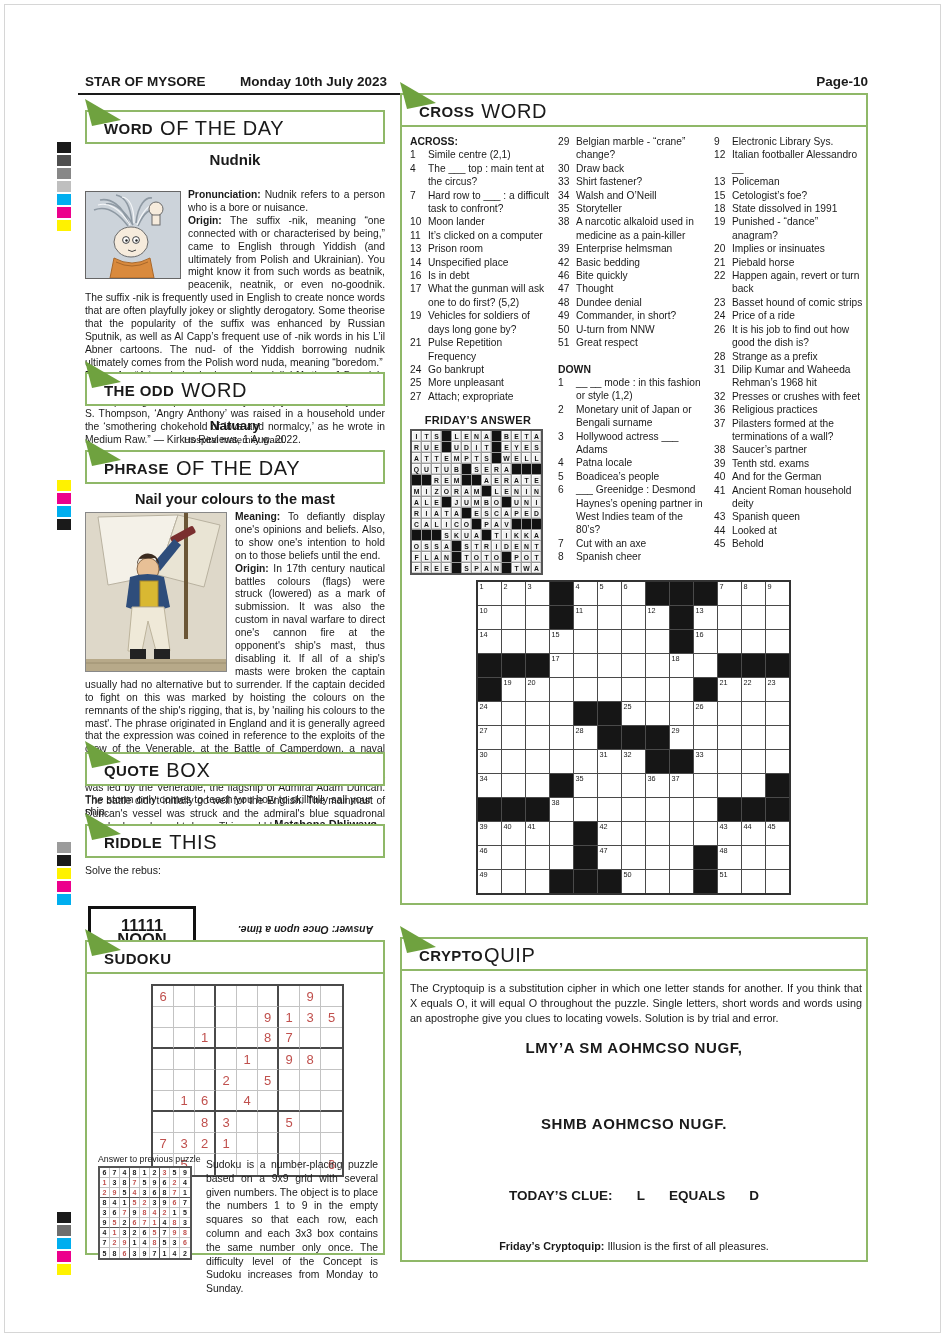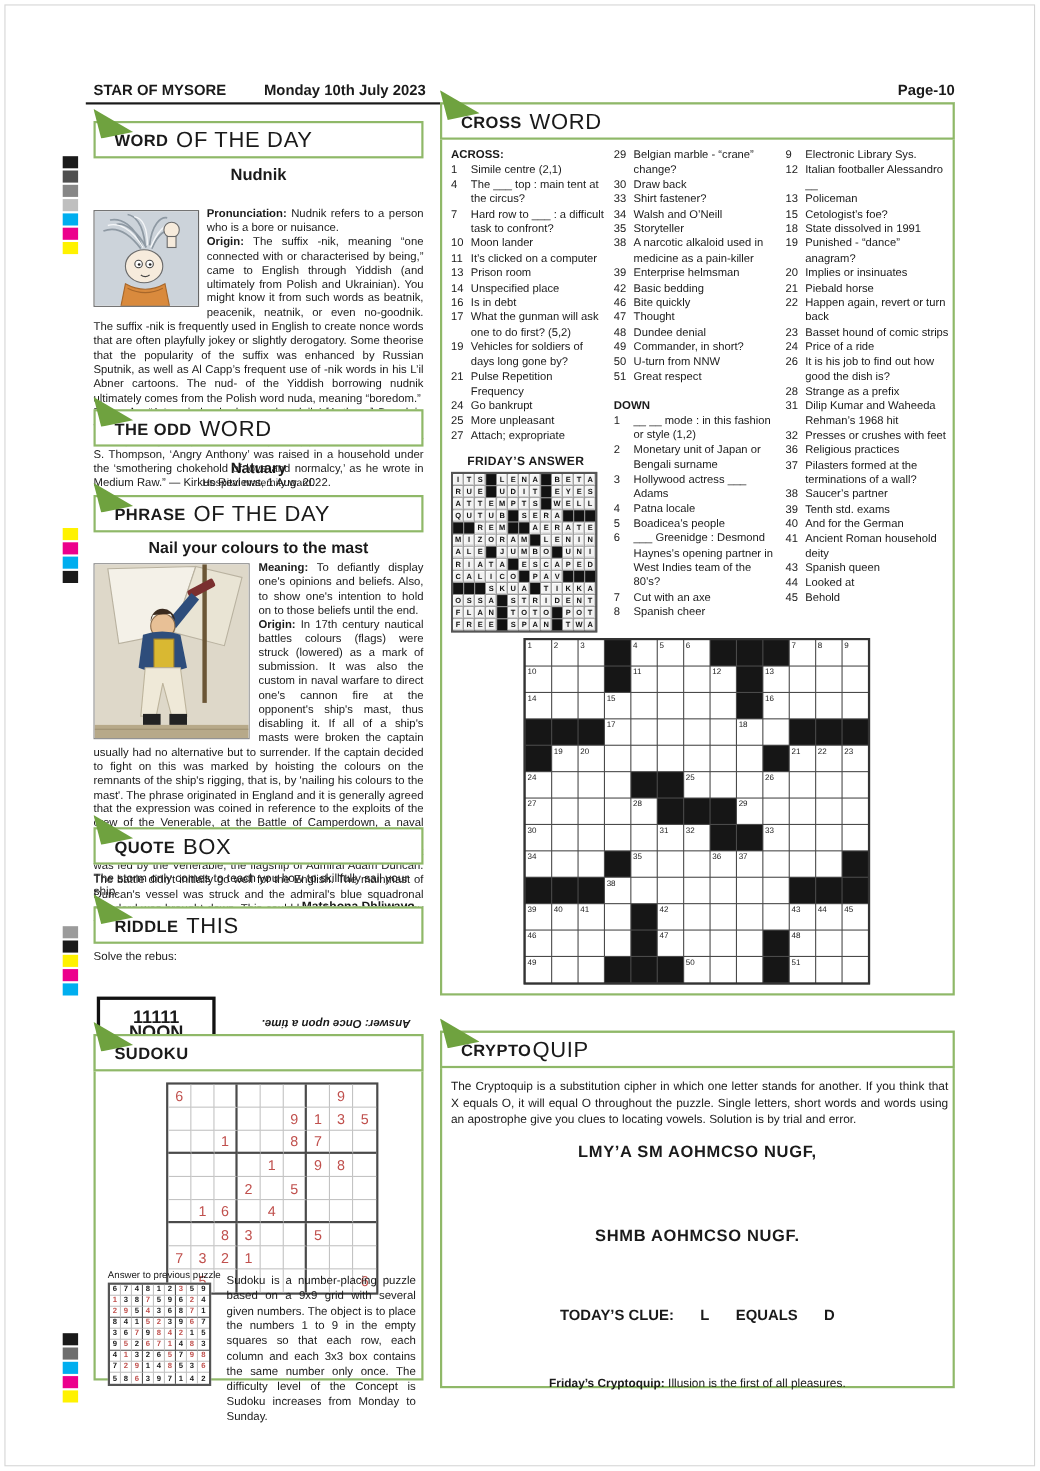--- a/index.html
+++ b/index.html
@@ -114,21 +114,21 @@
 
   
   .cq-box{border:2px solid #8fb868;height:321px;position:relative;}
   .cq-box .sec-head{margin:-2px -2px 0 -2px;}
   .cq-intro{position:absolute;left:8px;top:42px;width:452px;font-size:10.8px;line-height:15px;text-align:justify;}
   .cq-line{position:absolute;width:100%;text-align:center;font-weight:bold;font-size:15px;letter-spacing:.6px;}
   .cq-line1{top:100px;}
   .cq-line2{top:176px;}
   .cq-clue{position:absolute;top:249px;width:100%;text-align:center;font-weight:bold;font-size:13.5px;}
   .cq-clue .gap{display:inline-block;width:24px;}
-  .cq-friday{position:absolute;top:301px;width:100%;text-align:center;font-size:10.8px;margin-top:12px;}
+  .cq-friday{position:absolute;top:301px;width:100%;text-align:center;font-size:10.8px;}
 </style>
 </head>
 <body>
 
 <div class="page">
   <div class="page-frame"></div>
 
   <div class="masthead">STAR OF MYSORE</div>
   <div class="issue-date">Monday 10th July 2023</div>
   <div class="page-no">Page-10</div>

